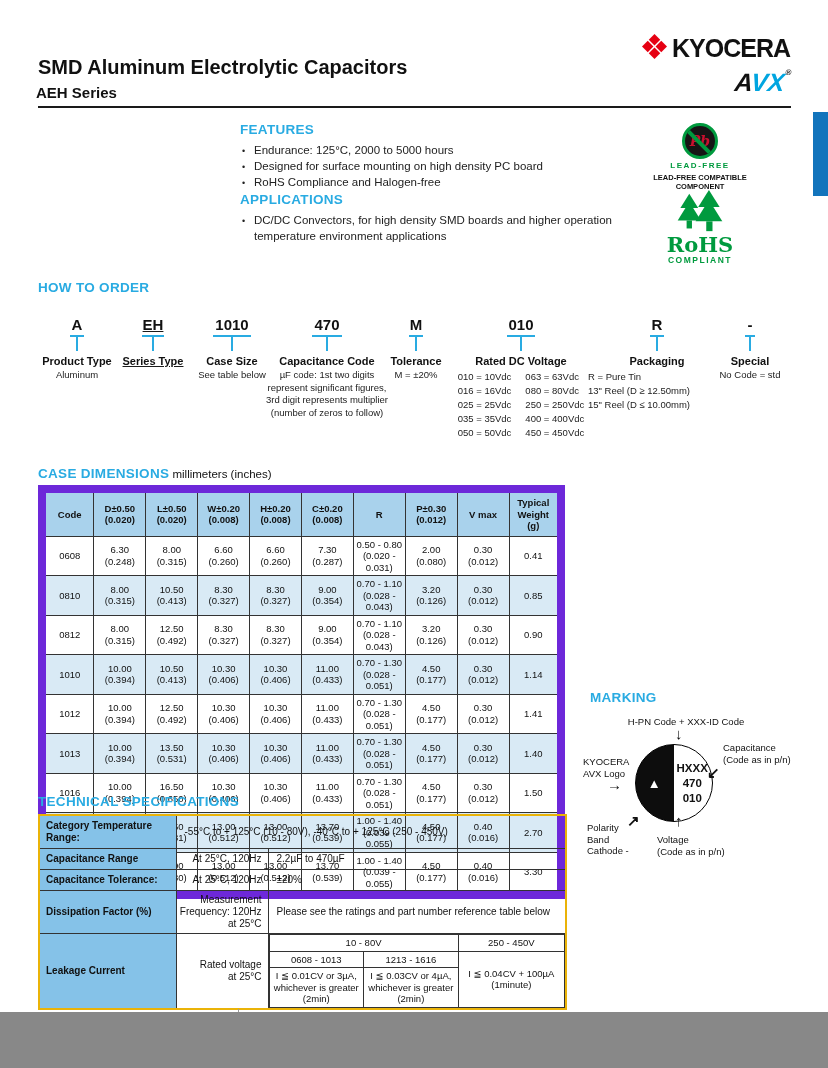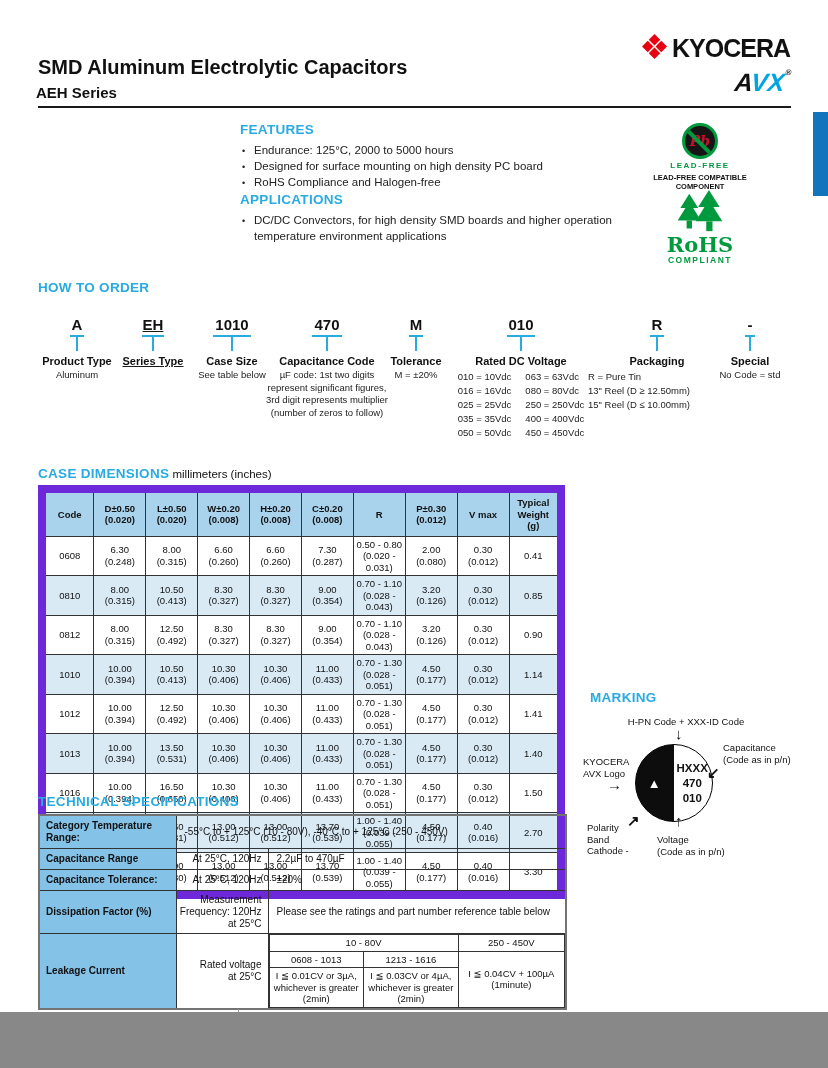--- a/index.html
+++ b/index.html
@@ -68,21 +68,21 @@
   .mk-volt { left:74px; top:122px; }
   .mk-arrow { position:absolute; font-size:15px; color:#111; font-weight:bold; }
   .mk-circle { position:absolute; left:52px; top:32px; width:78px; height:78px; border-radius:50%; border:1px solid #000;
                background:linear-gradient(90deg,#0d0d0d 50%, #fff 50%); }
   .mk-tri { position:absolute; left:24%; top:50%; transform:translate(-50%,-50%); color:#fff; font-size:13px; }
   .mk-chip-text { position:absolute; left:50%; top:50%; transform:translateY(-50%); width:48%; text-align:center; }
   .mk-chip-text div { font-size:11.5px; font-weight:bold; line-height:12px; margin:3px 0; color:#111; }
 
   
   .ts-heading { position:absolute; left:38px; top:794px; }
-  .tech-table { position:absolute; left:38px; top:814px; width:527px; border-collapse:collapse; border:2px solid #737373; table-layout:fixed; }
+  .tech-table { position:absolute; left:38px; top:814px; width:527px; border-collapse:collapse; border:2px solid #eab308; table-layout:fixed; }
   .tech-table td { border:1px solid #333; font-size:10px; line-height:12px; color:#111; vertical-align:middle; }
   .tech-table td.lbl { background:#85C2E8; font-weight:bold; padding:4px 4px 4px 6px; }
   .tech-table td.cond { text-align:right; padding:3px 6px 3px 2px; white-space:pre-line; }
   .tech-table td.val { text-align:left; padding:3px 4px 3px 8px; }
   .tech-table td.nest { padding:0; vertical-align:top; }
   .inner-table { width:100%; height:100%; border-collapse:collapse; }
   .inner-table td { border:1px solid #333; text-align:center; font-size:9.5px; line-height:11.5px; padding:2px 1px; white-space:pre-line; }
 
   
   .f-logo { position:absolute; left:180px; top:1010px; width:52px; }

